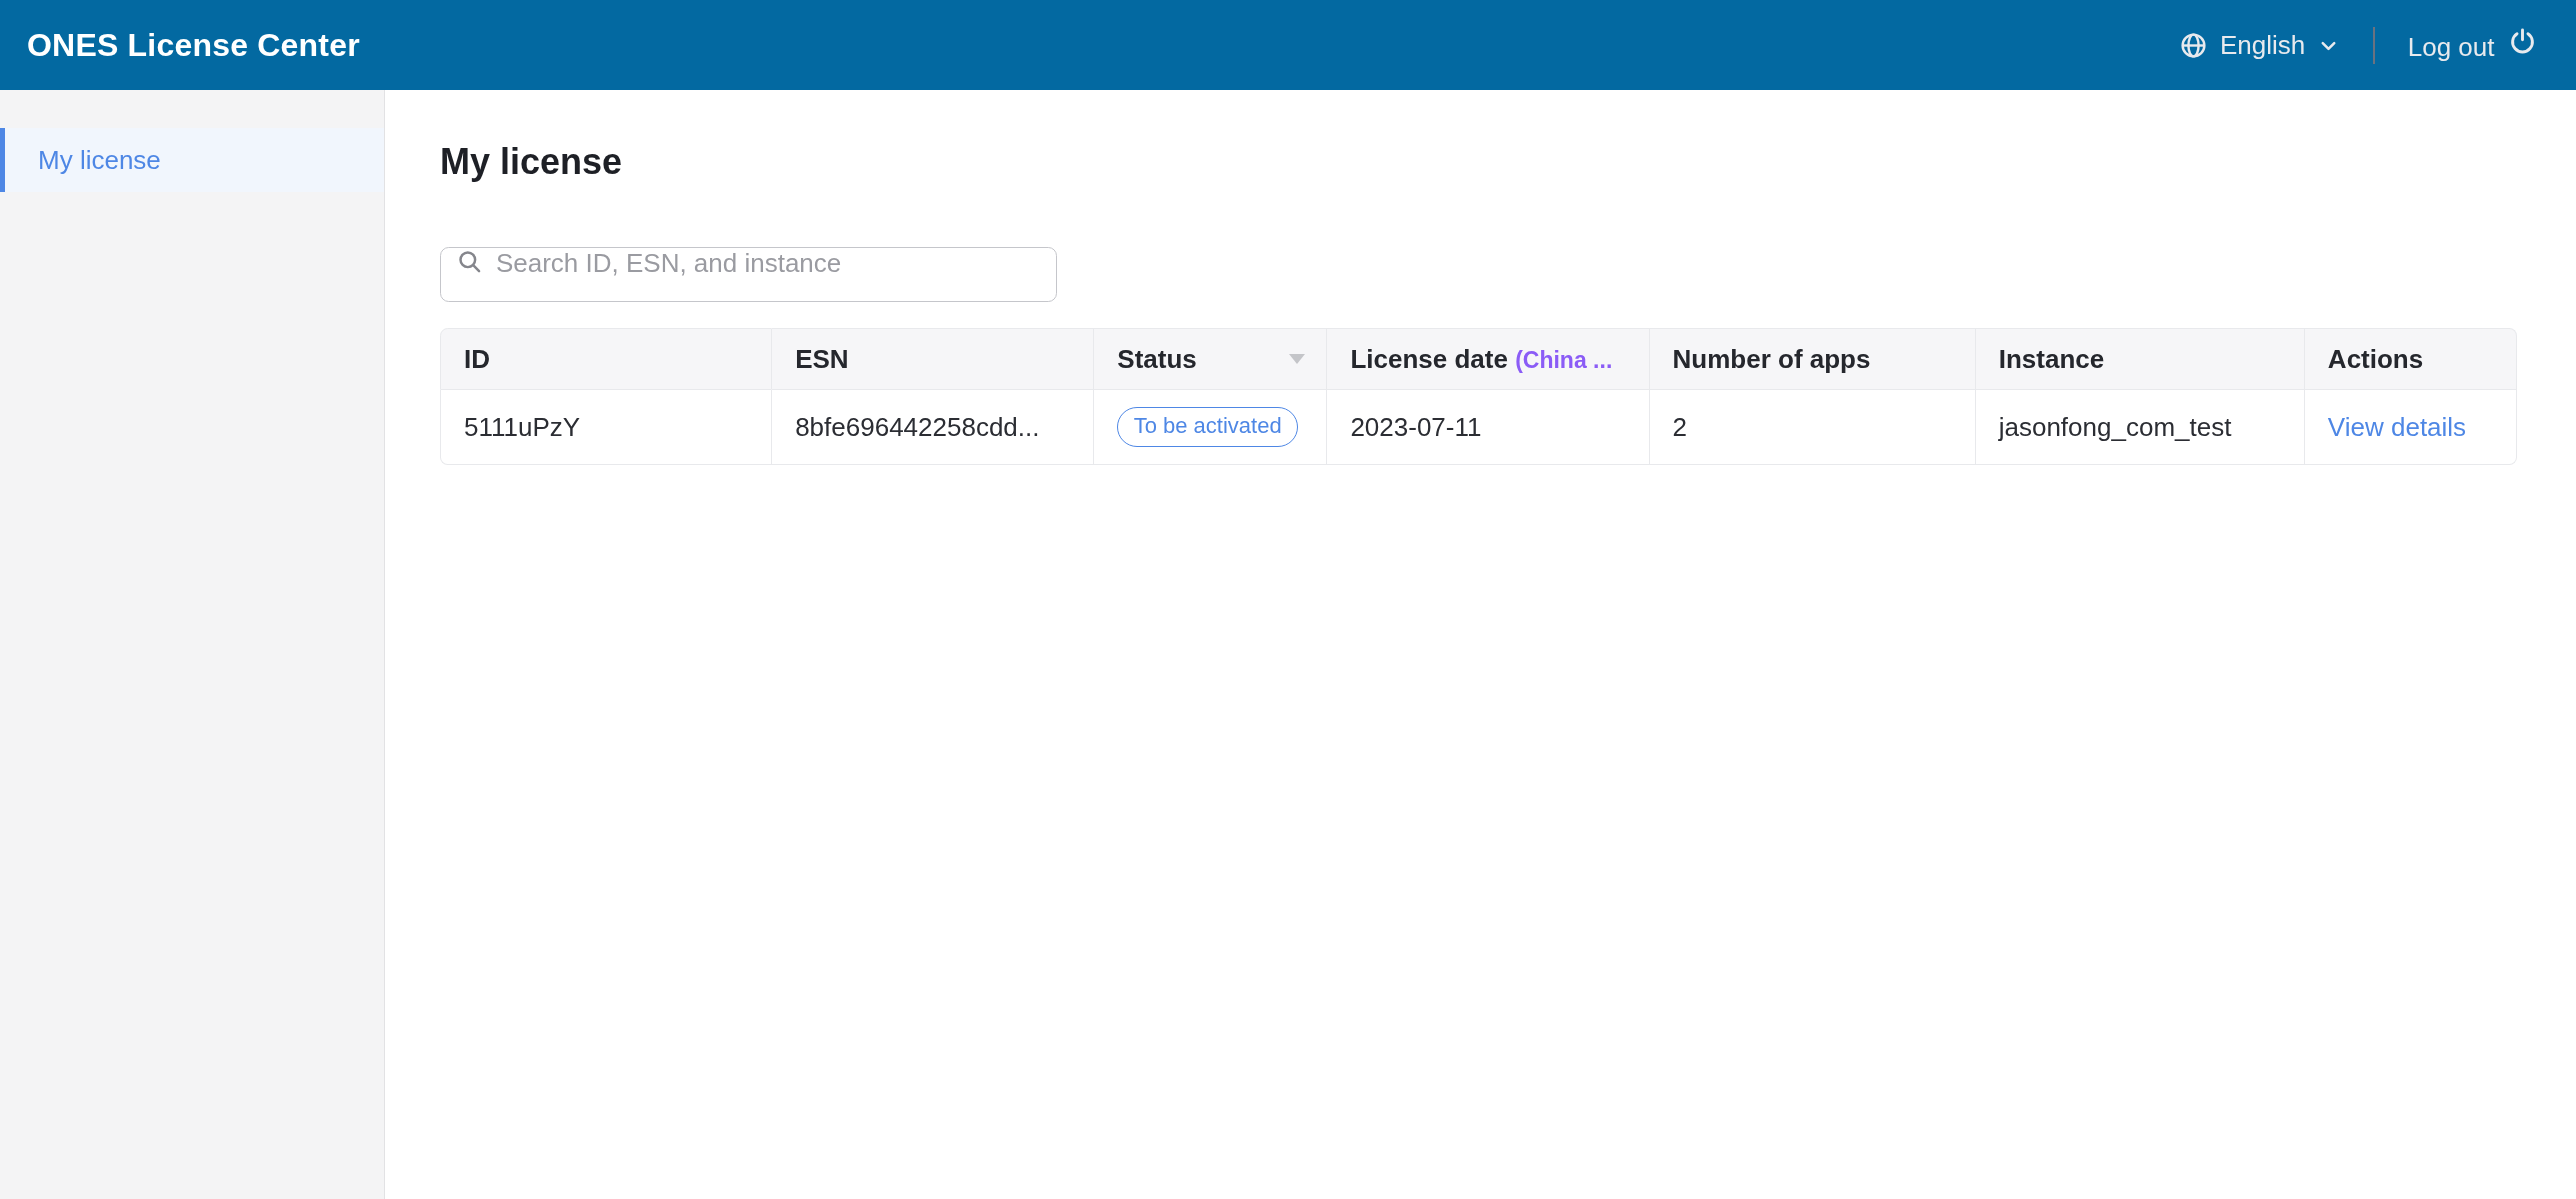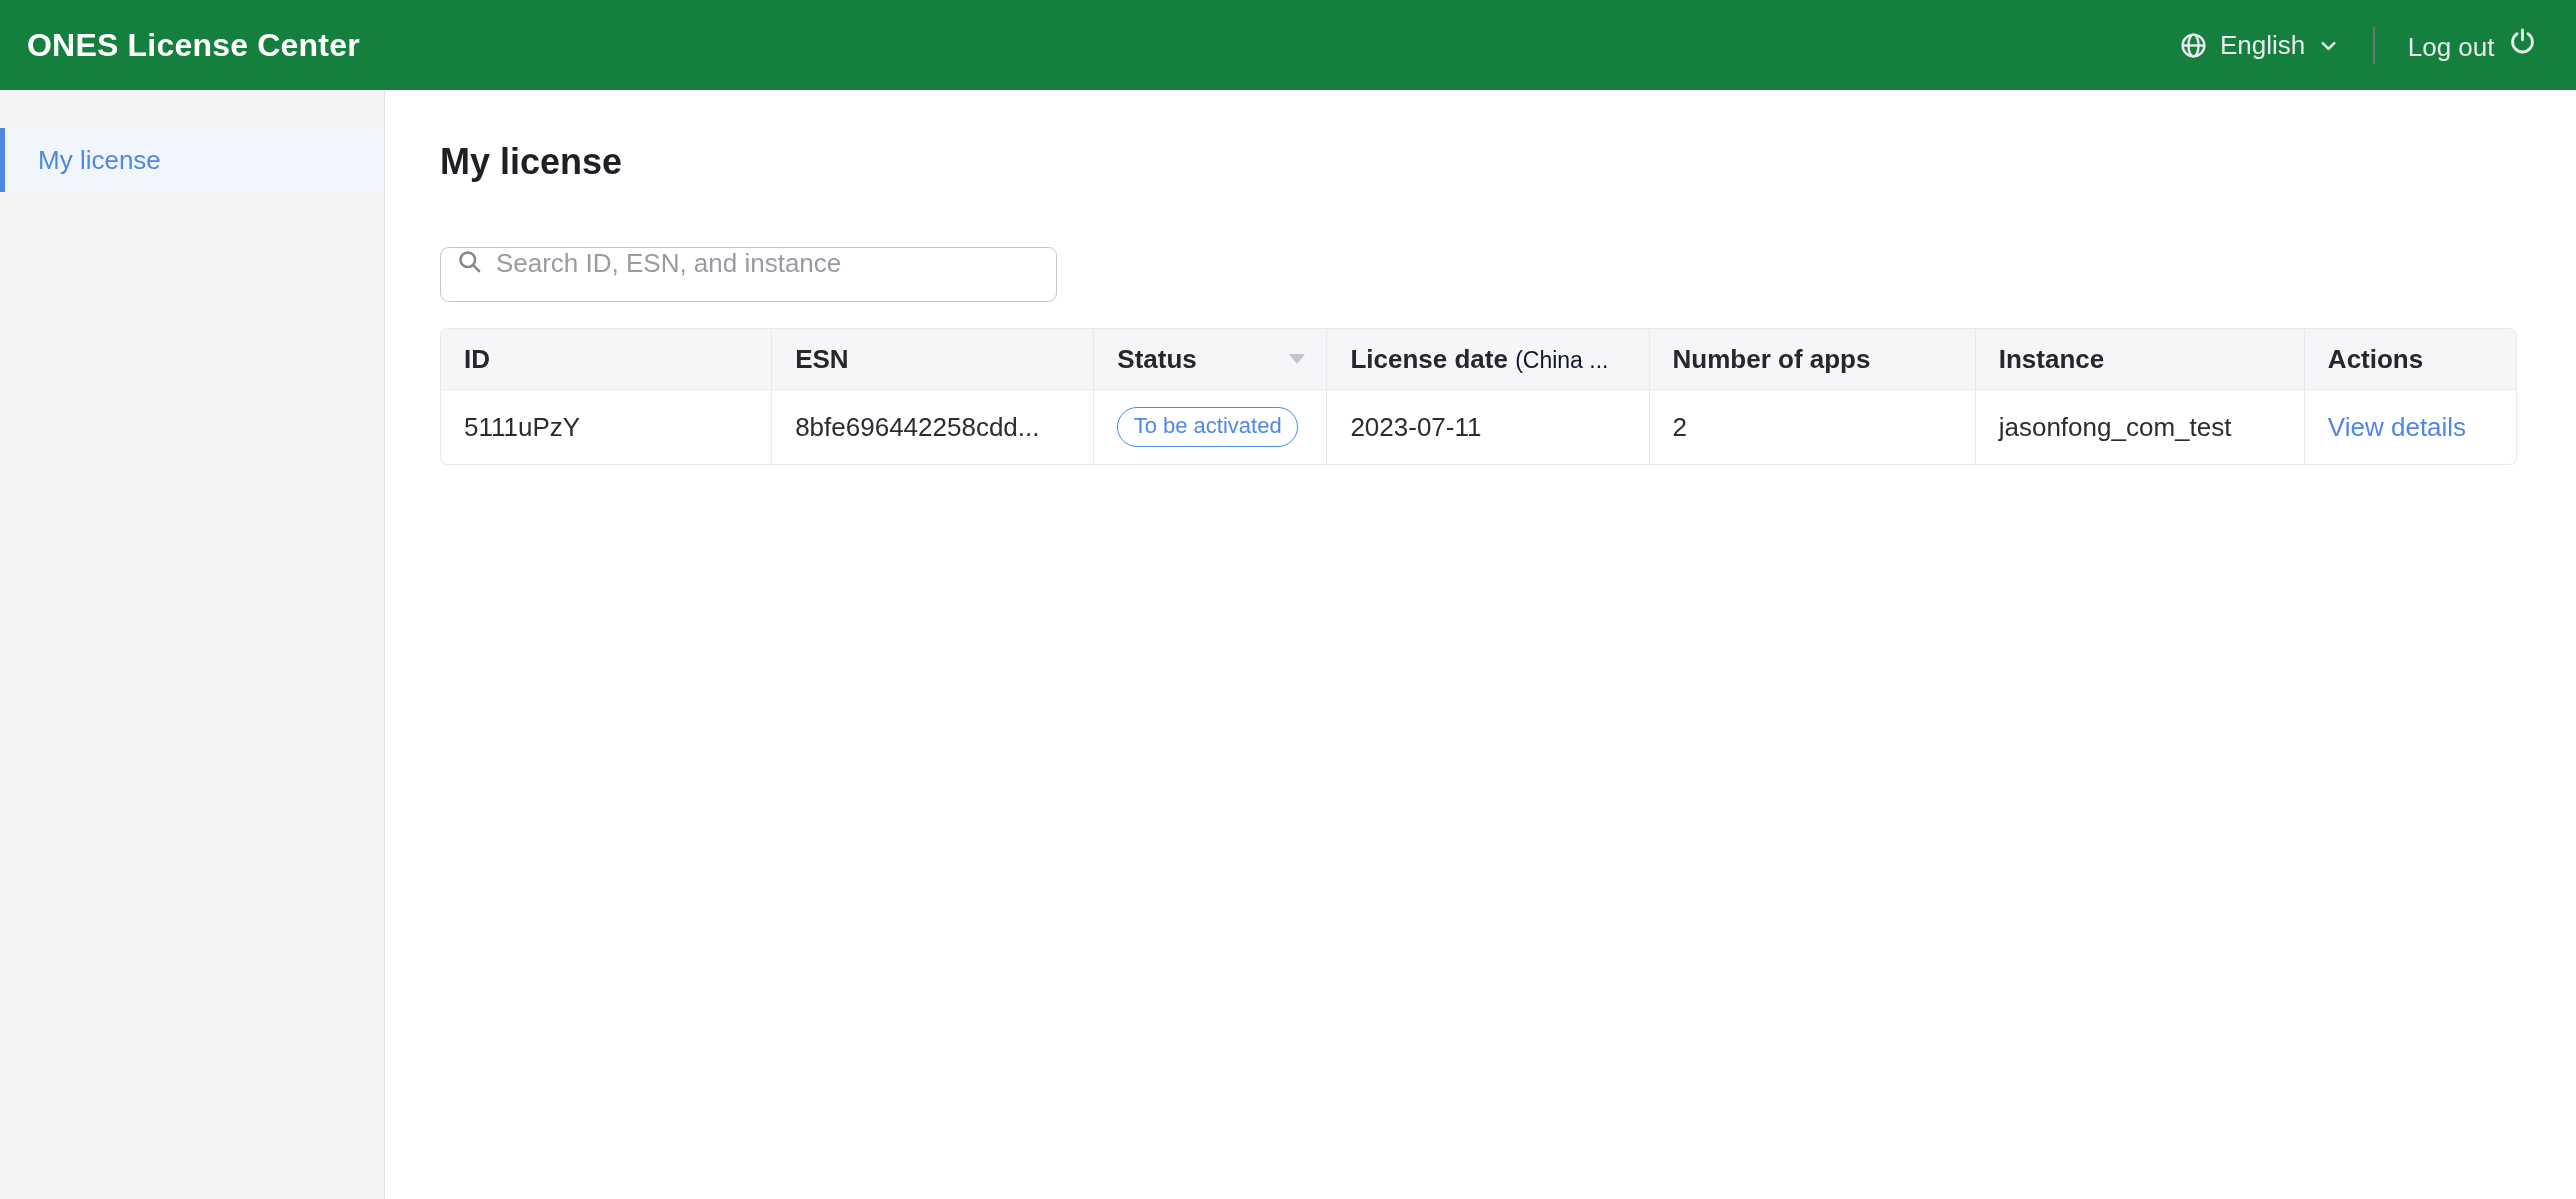--- a/index.html
+++ b/index.html
@@ -6,21 +6,21 @@
   html, body { width: 2576px; height: 1199px; overflow: hidden; }
   body {
     font-family: "Liberation Sans", "DejaVu Sans", sans-serif;
     background: #ffffff;
     color: #25272d;
   }
 
   
   .topbar {
     height: 90px;
-    background: #15803d;
+    background: #0369a1;
     display: flex;
     align-items: center;
     justify-content: space-between;
     padding: 0 39px 0 27px;
   }
   .topbar-title {
     color: #ffffff;
     font-size: 32px;
     font-weight: 700;
     letter-spacing: 0.2px;
@@ -143,21 +143,21 @@
     height: 75px;
     color: #2b2d33;
     margin-left: 28px;
   }
   .license-table th:first-child, .license-table td:first-child { border-left: 1.9px solid #e8e9ec; }
   .license-table thead th:first-child { border-top-left-radius: 7.7px; }
   .license-table thead th:last-child { border-top-right-radius: 7.7px; }
   .license-table tbody tr:last-child td:first-child { border-bottom-left-radius: 7.7px; }
   .license-table tbody tr:last-child td:last-child { border-bottom-right-radius: 7.7px; }
 
-  .th-note { color: #0f172a; font-weight: 400; font-size: 23px; }
+  .th-note { color: #8b5cf6; font-weight: 700; font-size: 23px; }
   .sort-caret {
     position: absolute;
     right: 21px;
     top: 50%;
     margin-top: -4.8px;
     width: 0; height: 0;
     border-left: 8.7px solid transparent;
     border-right: 8.7px solid transparent;
     border-top: 10.6px solid #c4c5c9;
     cursor: pointer;

